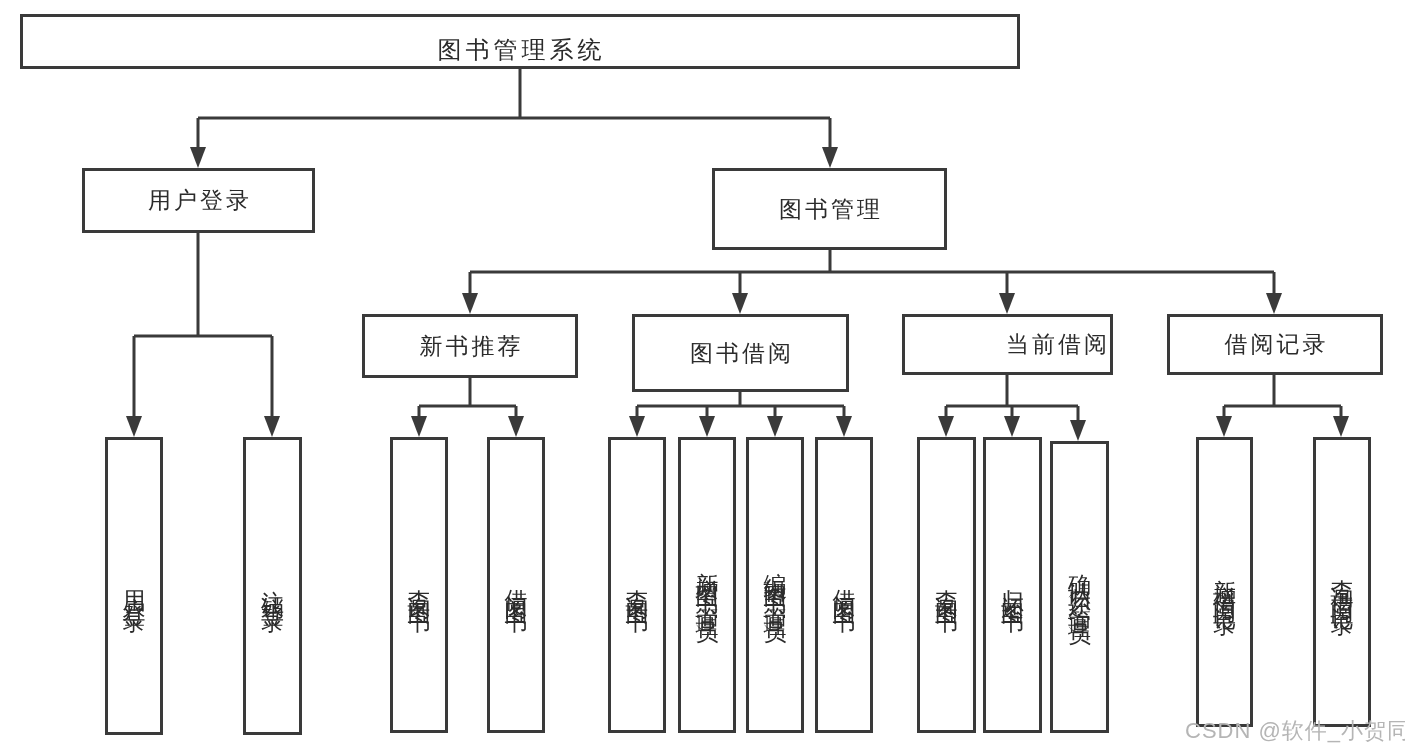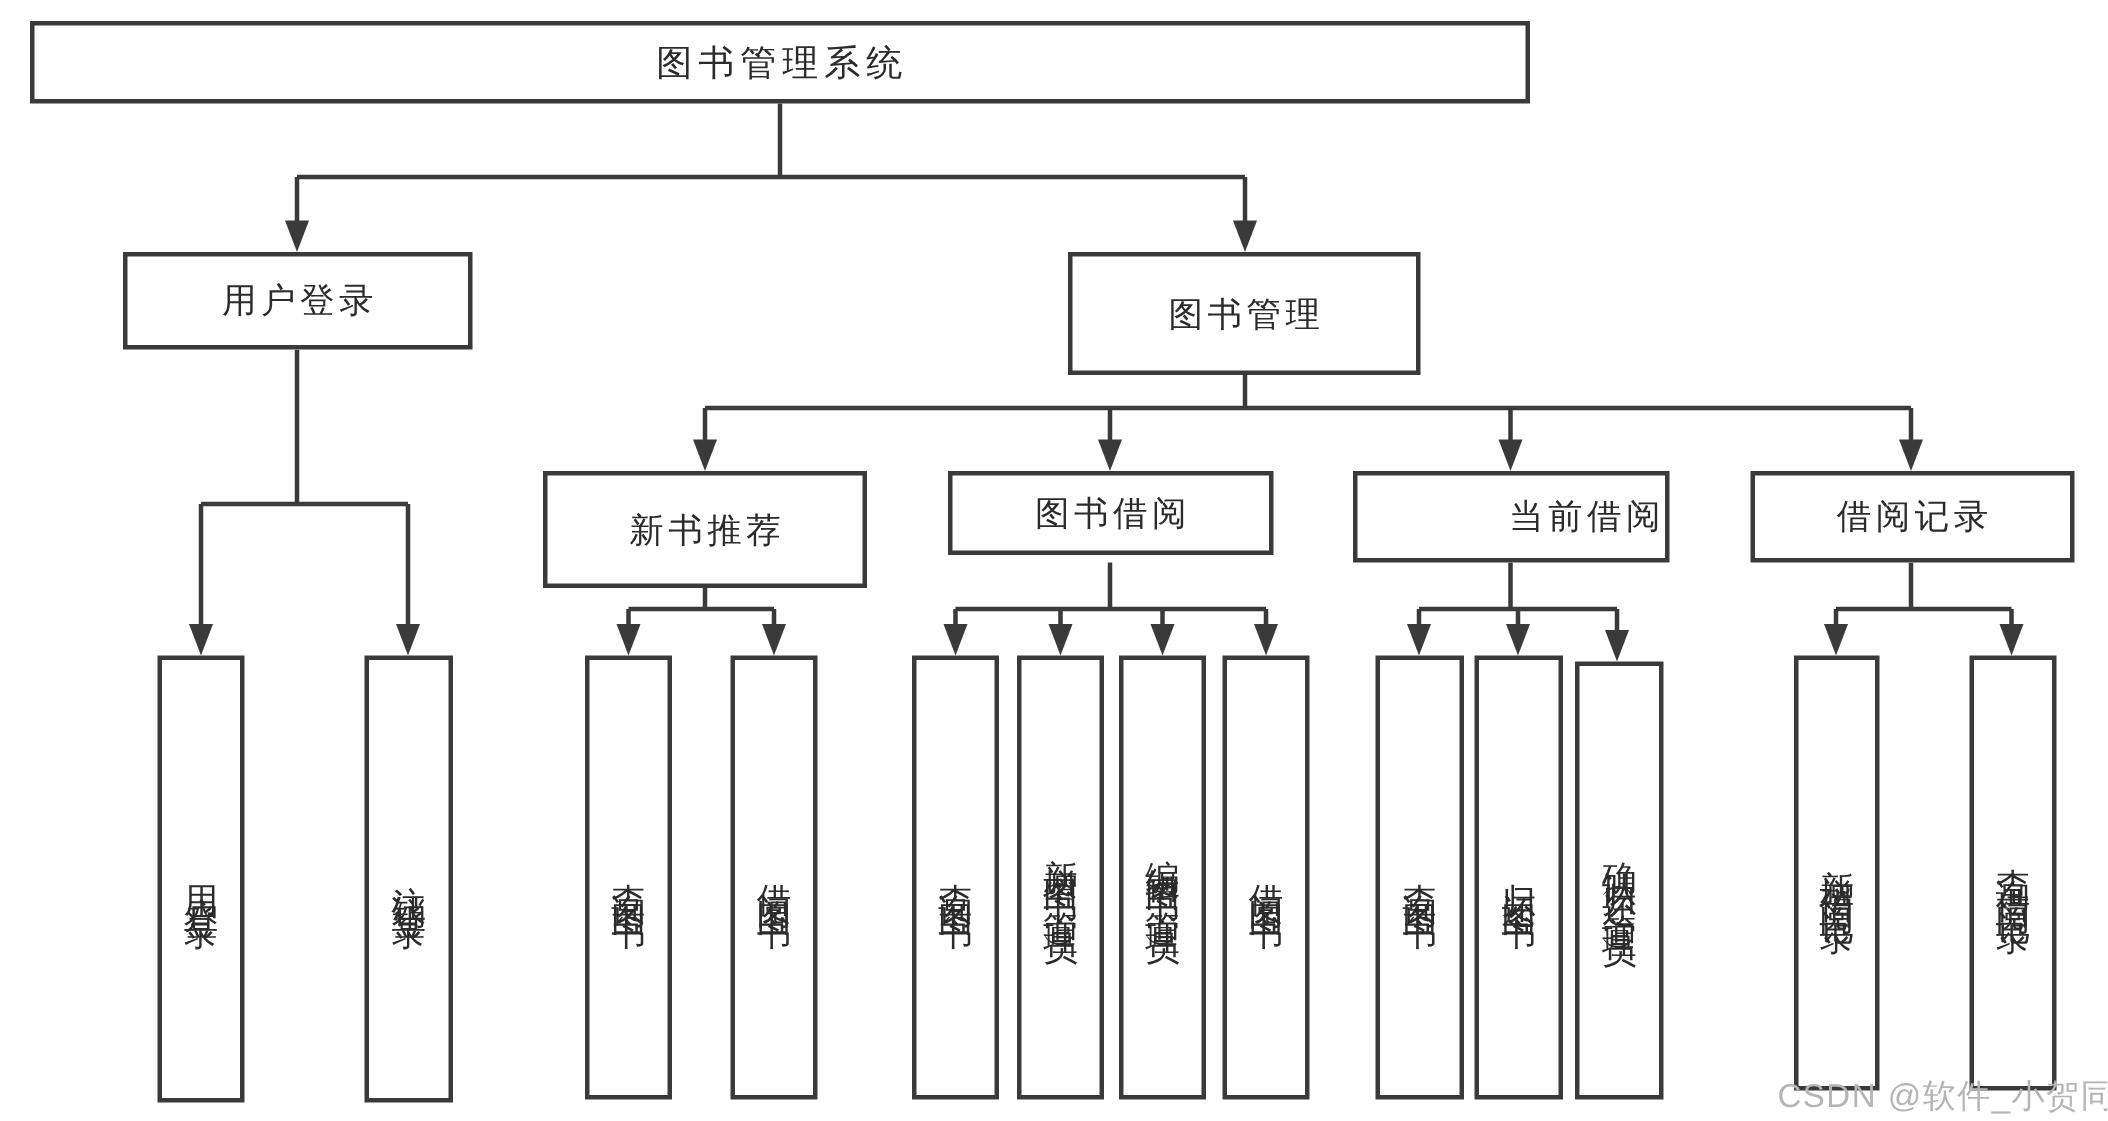--- a/index.html
+++ b/index.html
@@ -36,20 +36,21 @@
   }
   .hbox{
     font-size:23px;
     letter-spacing:3px;
     text-indent:3px;
     white-space:nowrap;
   }
   .root{
     font-size:24px;
     letter-spacing:4px;
+    align-items:flex-end;
   }
   .vbox{
     writing-mode:vertical-rl;
     text-orientation:mixed;
     font-size:23px;
     letter-spacing:7px;
     line-height:1;
   }
   #watermark{
     position:absolute;
@@ -111,24 +112,24 @@
     <span>图书管理系统</span>
   </div>
 
   <div class="node hbox" style="left:82px;top:168px;width:233px;height:65px;">
     <span>用户登录</span>
   </div>
   <div class="node hbox" style="left:712px;top:168px;width:235px;height:82px;">
     <span>图书管理</span>
   </div>
 
-  <div class="node hbox" style="left:362px;top:314px;width:216px;height:78px;">
+  <div class="node hbox" style="left:362px;top:314px;width:216px;height:64px;">
     <span>新书推荐</span>
   </div>
-  <div class="node hbox" style="left:632px;top:314px;width:217px;height:56px;">
+  <div class="node hbox" style="left:632px;top:314px;width:217px;height:78px;">
     <span>图书借阅</span>
   </div>
   <div class="node hbox" style="left:902px;top:314px;width:211px;height:61px;justify-content:flex-end;">
     <span>当前借阅</span>
   </div>
   <div class="node hbox" style="left:1167px;top:314px;width:216px;height:61px;text-align:right;">
     <span>借阅记录</span>
   </div>
 
   <div class="node vbox" style="left:105px;top:437px;width:58px;height:298px;">

